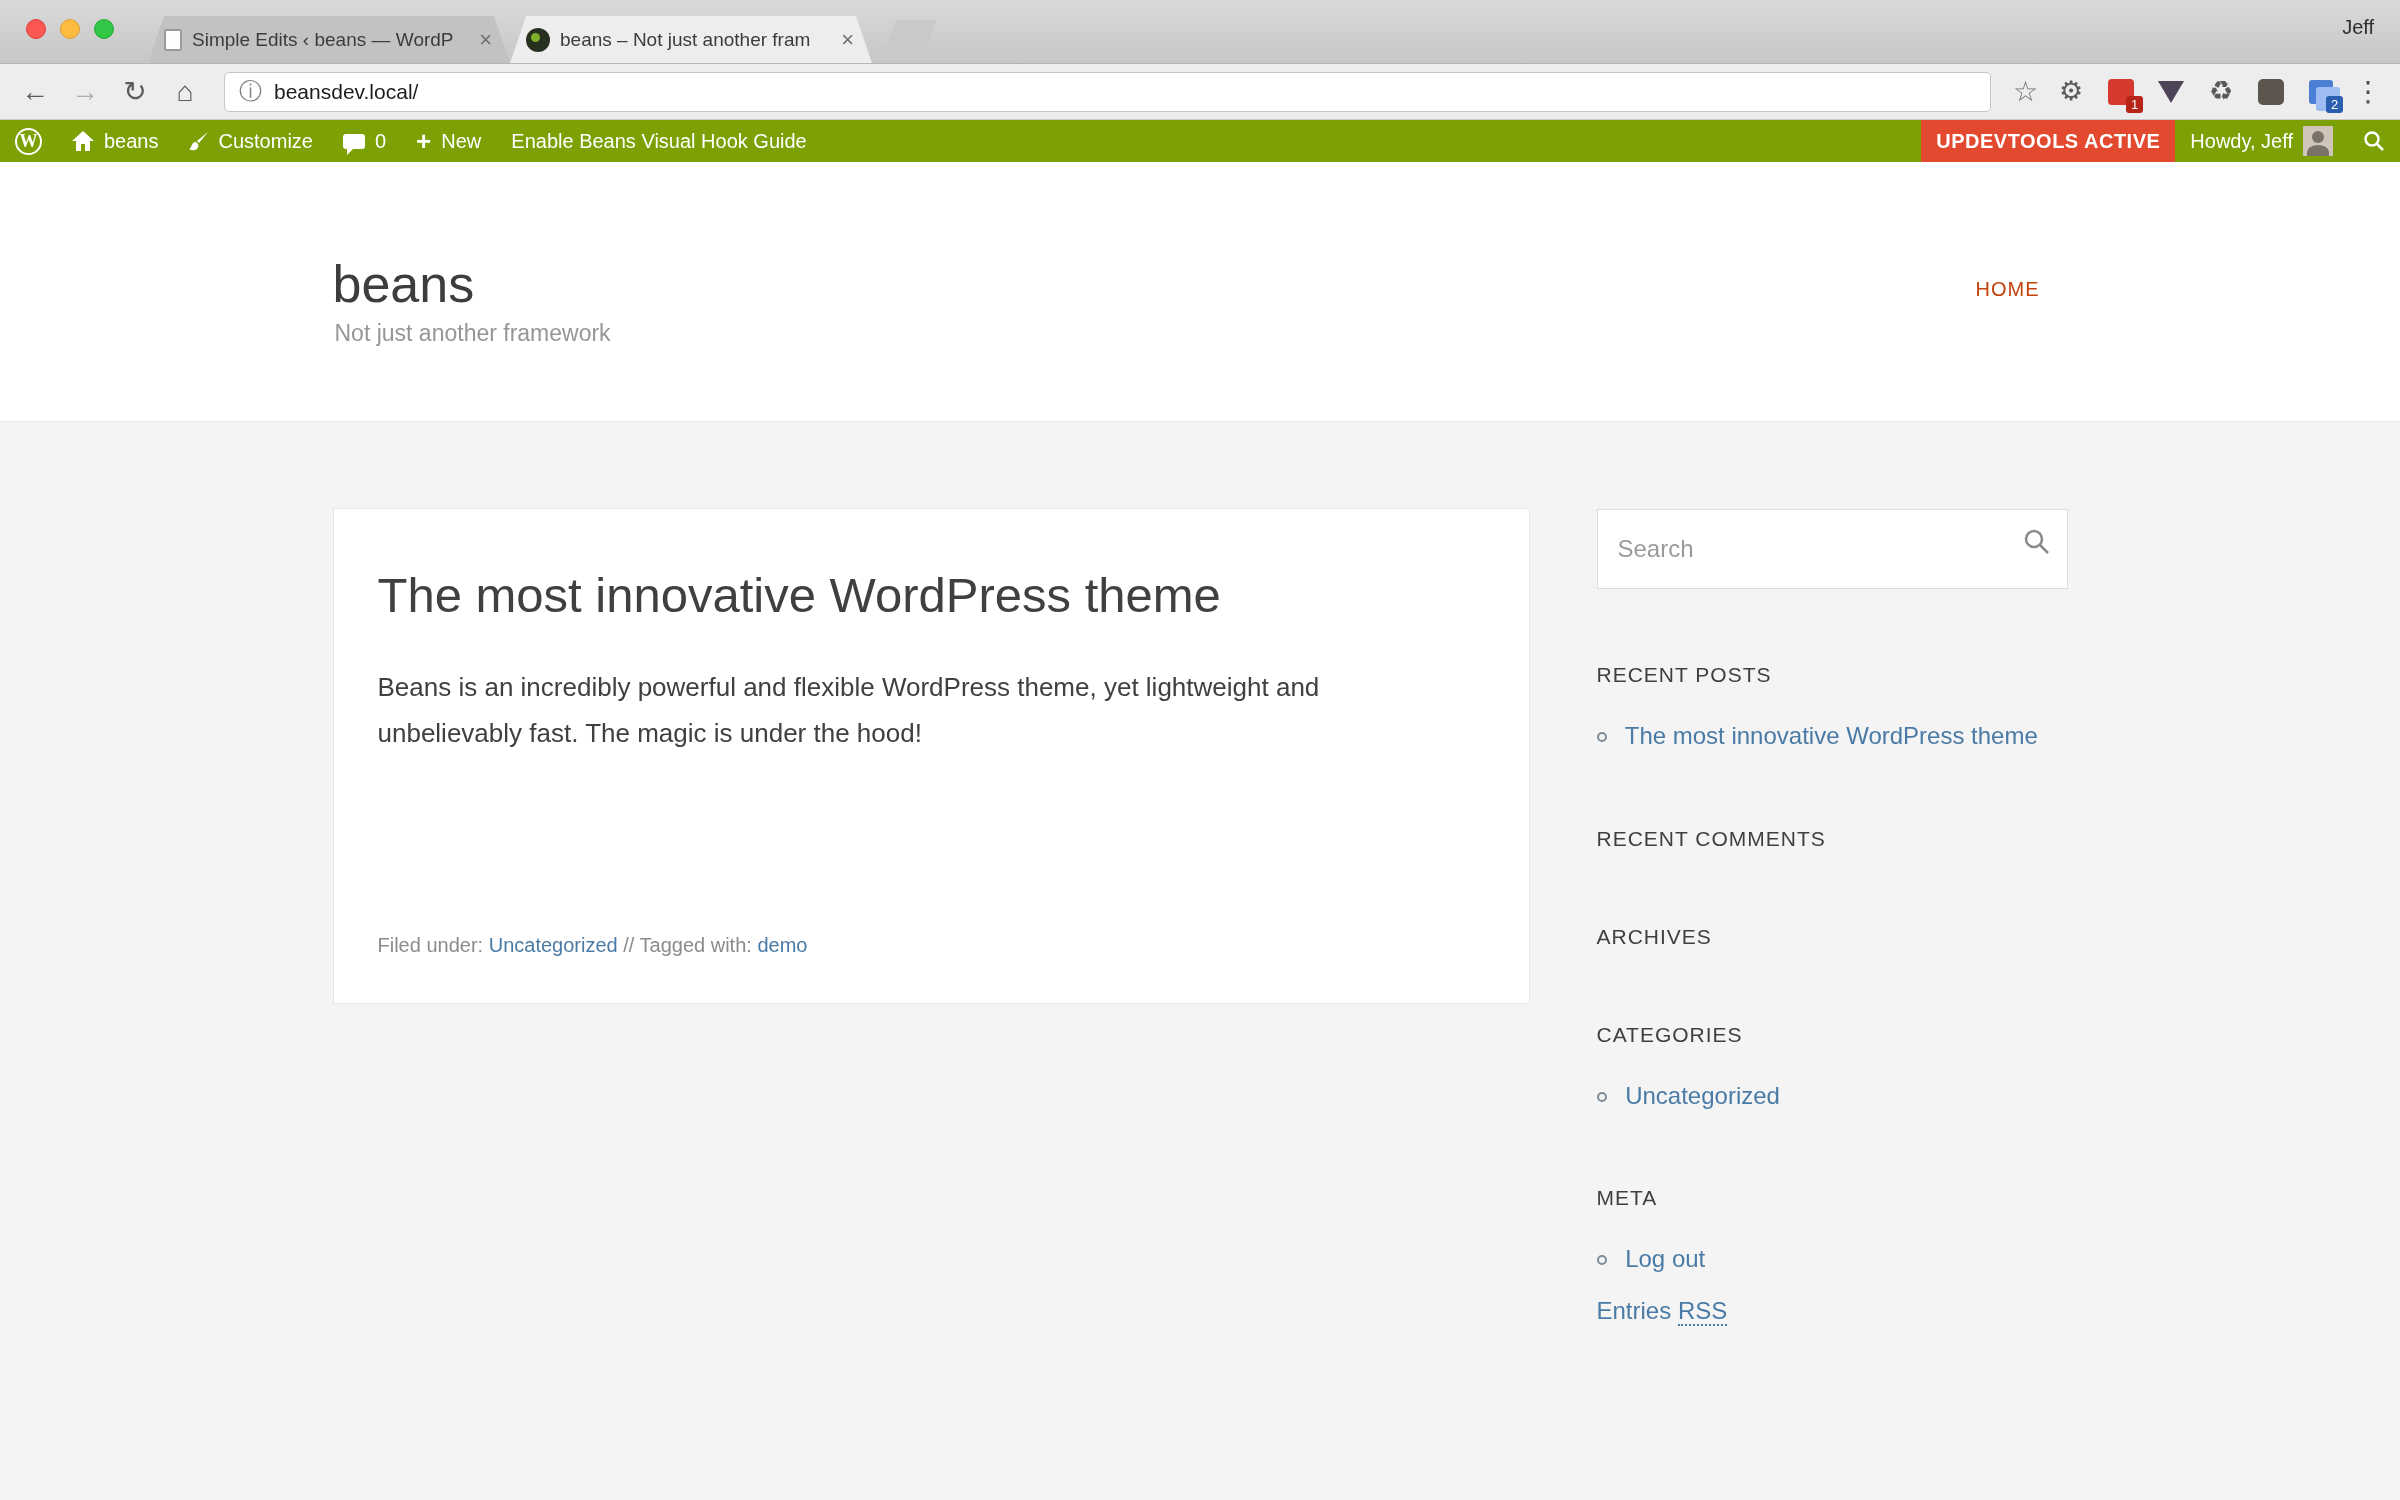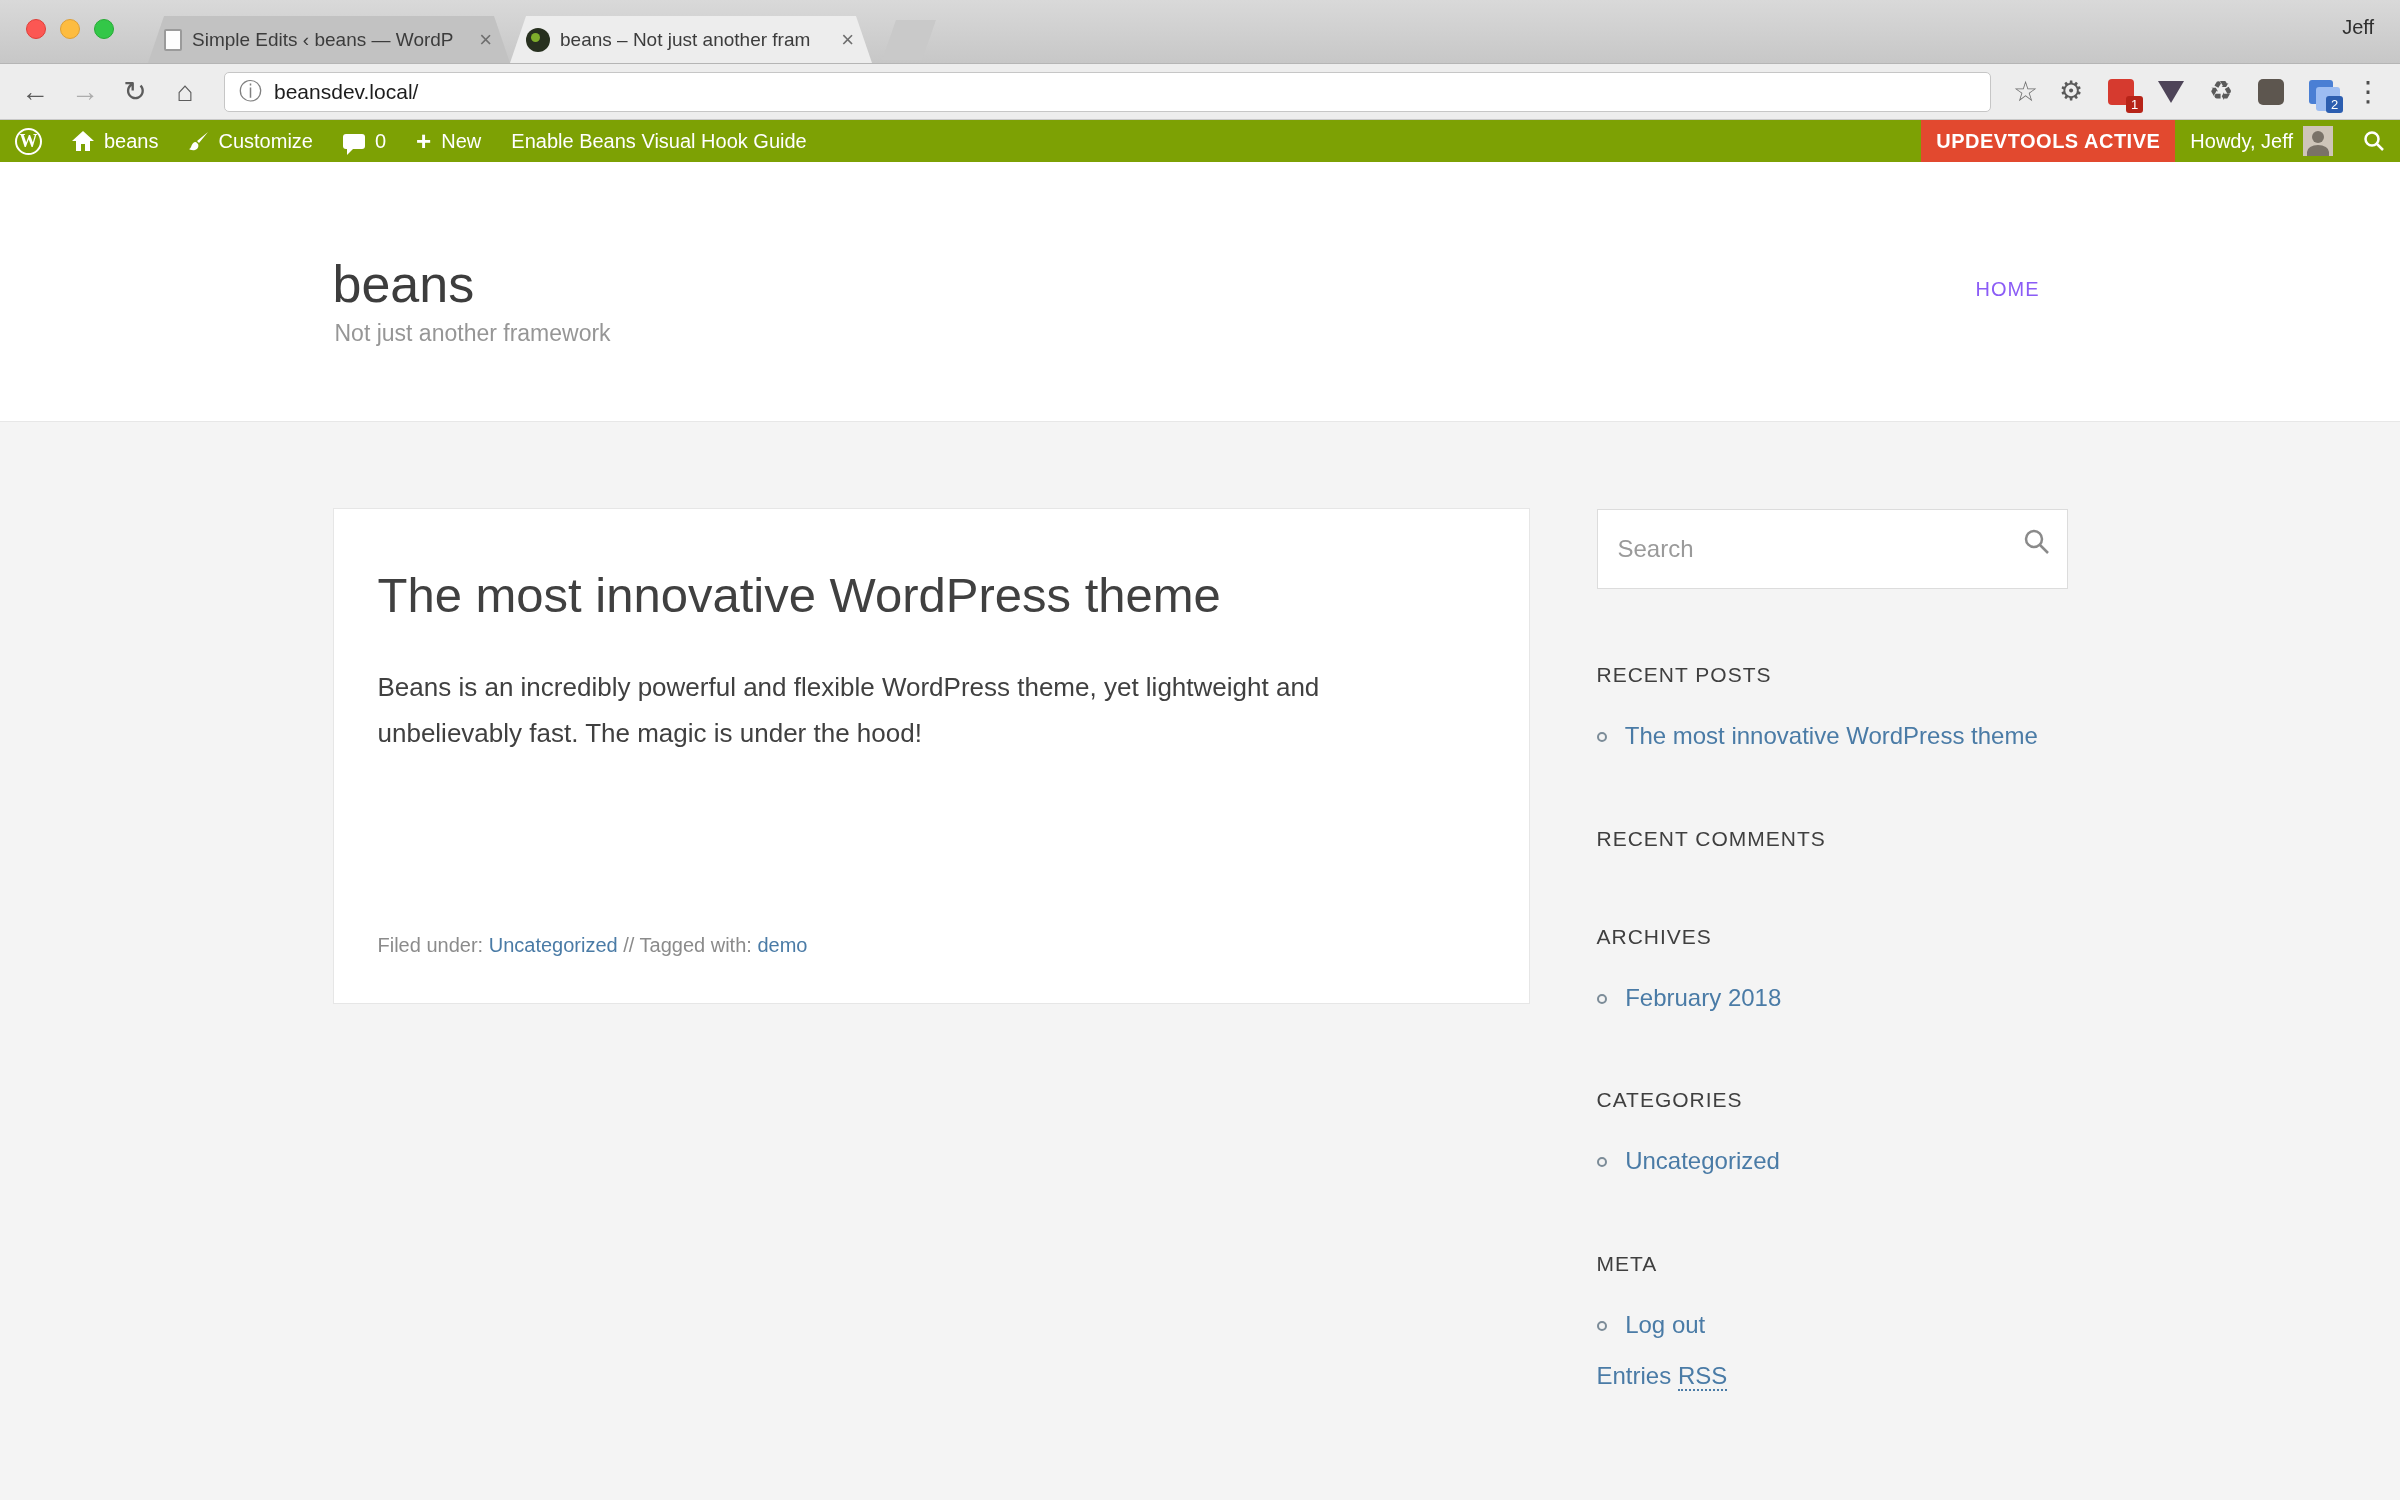--- a/index.html
+++ b/index.html
@@ -211,21 +211,21 @@
       <line x1="14" y1="14" x2="20" y2="20" stroke="#fff" stroke-width="2.5"></line>
     </svg>
   </a>
 </div>
 
 <header class="site-header">
   <div class="header-inner">
     <div class="site-title">beans</div>
     <div class="site-tagline">Not just another framework</div>
     <nav class="site-nav">
-      <a style="color:#8b5cf6;text-decoration:none;">HOME</a>
+      <a style="color:#c2410c;text-decoration:none;">HOME</a>
     </nav>
   </div>
 </header>
 
 <div class="content">
   <div class="container">
 
     <main class="post-card">
       <h1 class="post-title">The most innovative WordPress theme</h1>
       <p class="post-body">Beans is an incredibly powerful and flexible WordPress theme, yet lightweight and unbelievably fast. The magic is under the hood!</p>
@@ -253,26 +253,20 @@
       <ul class="widget-list">
         <li>
           <span class="bullet"></span>
           <a>The most innovative WordPress theme</a>
         </li>
       </ul>
 
       <h3 class="widget-title">RECENT COMMENTS</h3>
 
       <h3 class="widget-title">ARCHIVES</h3>
-      <ul class="widget-list">
-        <li>
-          <span class="bullet"></span>
-          <a>February 2018</a>
-        </li>
-      </ul>
 
       <h3 class="widget-title">CATEGORIES</h3>
       <ul class="widget-list">
         <li>
           <span class="bullet"></span>
           <a>Uncategorized</a>
         </li>
       </ul>
 
       <h3 class="widget-title">META</h3>

